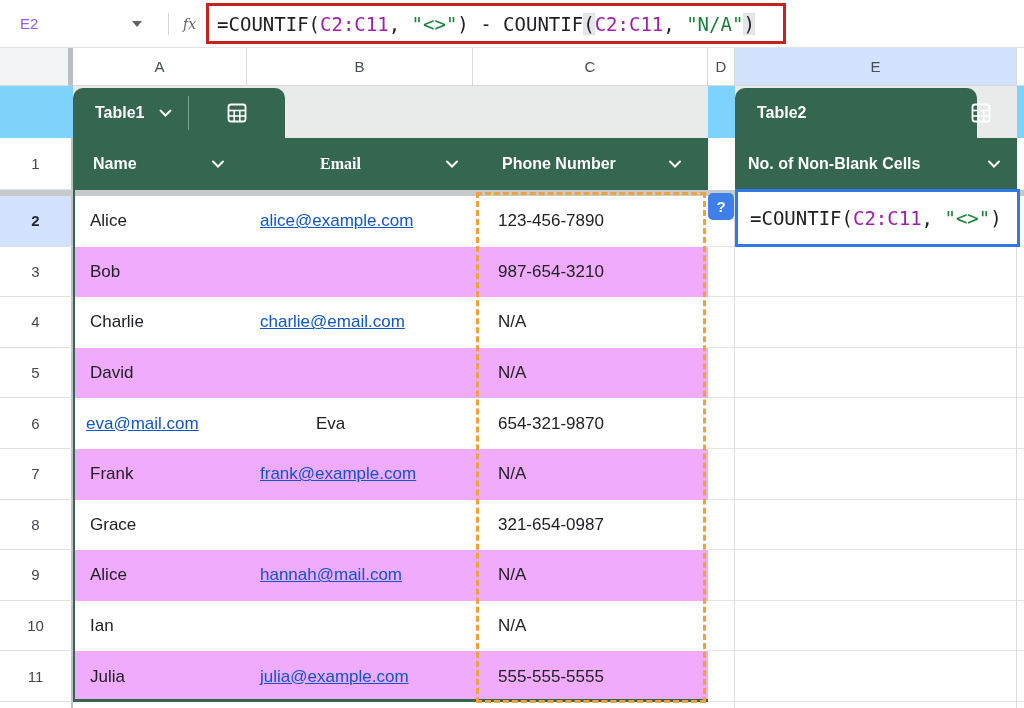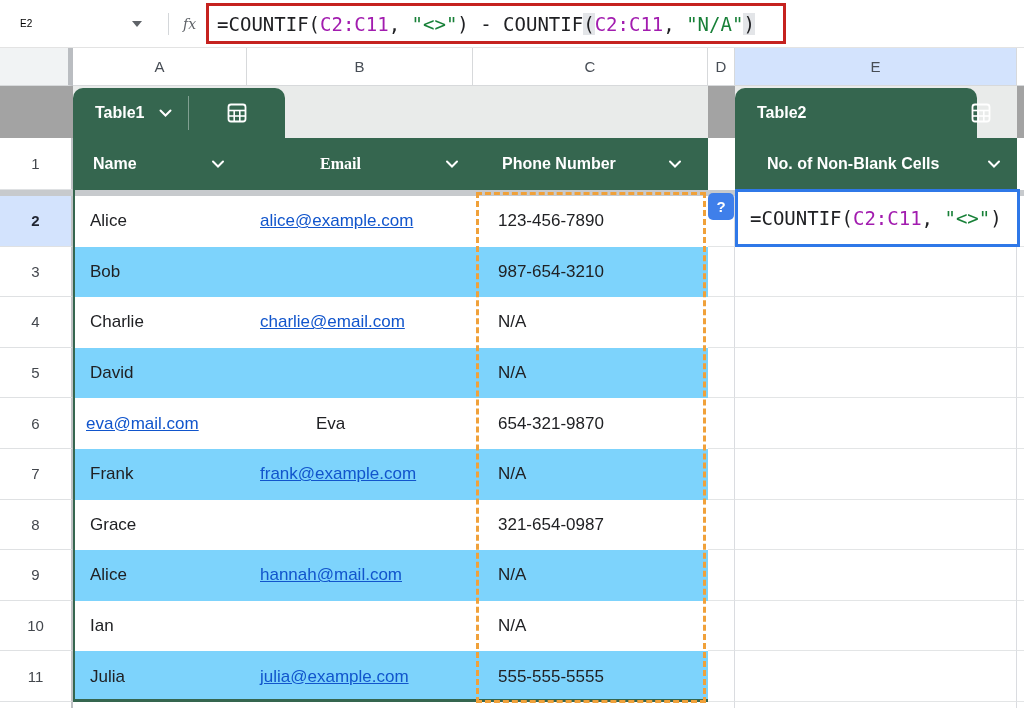--- a/index.html
+++ b/index.html
@@ -4,21 +4,21 @@
 <style>
   * { margin:0; padding:0; box-sizing:border-box; }
   html,body { width:1024px; height:708px; overflow:hidden; }
   body { font-family:"Liberation Sans", sans-serif; background:#fff; color:#202124; }
   .app { position:relative; width:1024px; height:708px; background:#fff; }
 
   
   .fbar { position:absolute; left:0; top:0; width:1024px; height:48px; background:#fff;
           border-bottom:1px solid #e3e3e3; display:flex; align-items:center; }
   .namebox { width:150px; display:flex; align-items:center; padding-left:20px; }
-  .namebox-ref { font-size:10px; color:#000000; }
+  .namebox-ref { font-size:15px; color:#8b5cf6; }
   .nb-arrow { margin-left:auto; margin-right:8px; width:0; height:0;
               border-left:5px solid transparent; border-right:5px solid transparent;
               border-top:6px solid #5f6368; }
   .fbar-div { width:1px; height:22px; background:#d4d7da; margin:0 14px 0 18px; }
   .fx { font-family:"DejaVu Serif", serif; font-style:italic; font-size:14px; color:#5f6368;
         margin-right:10px; }
   .redbox { height:41px; width:580px; border:3px solid #c5221f; background:#fff;
             display:flex; align-items:center; padding-left:8px; overflow:hidden;
             font-family:"DejaVu Sans Mono", monospace; font-size:19px; white-space:pre; }
   .seg { color:#202124; } .seg.orange { color:#a21caf; } .seg.green { color:#188038; }
@@ -29,59 +29,59 @@
               background:#fff; }
   .colstrip .corner { width:73px; background:#f1f3f4; border-right:5px solid #babdc1;
                       border-bottom:1px solid #d7d9db; }
   .colcell { display:flex; align-items:center; justify-content:center; font-size:15px;
              color:#474d55; border-right:1px solid #d7d9db; border-bottom:1px solid #d7d9db; }
   .col-a { width:174px; } .col-b { width:226px; } .col-c { width:235px; }
   .col-d { width:27px; } .col-e { width:282px; background:#d3e3fd; }
   .col-f { width:7px; border-right:none; }
 
   
-  .tabstrip { position:absolute; left:0; top:86px; width:1024px; height:52px; background:#a3a3a3; }
+  .tabstrip { position:absolute; left:0; top:86px; width:1024px; height:52px; background:#7dd3fc; }
   .tabzone { position:absolute; top:0; height:52px; background:#e9ebea; }
   .tz1 { left:73px; width:635px; } .tz2 { left:735px; width:282px; }
   .chip { position:absolute; top:2px; height:50px; background:#35664f; color:#fff;
           border-radius:10px 10px 0 0; display:flex; align-items:center; }
   .chip1 { left:73px; width:212px; } .chip2 { left:735px; width:242px;gap:44px; }
   .chip-label { font-size:16px; font-weight:bold; margin-left:22px; }
   .chip-chev { margin-left:14px; }
   .chip-div { width:1px; height:34px; background:rgba(255,255,255,.38); margin-left:16px; }
   .chip-icon { flex:1; display:flex; align-items:center; justify-content:center; }
 
   
   .hrow { position:absolute; left:0; top:138px; width:1024px; height:52px; display:flex; }
   .rowhead { width:73px; display:flex; align-items:center; justify-content:center;
              font-size:15px; color:#43474d; background:#fff;
              border-right:2px solid #bfc2c5; border-bottom:1px solid #dfe1e3; }
   .hcell { background:#35664f; color:#fff; font-weight:bold; font-size:16px;
            display:flex; align-items:center; }
   .h-a { width:174px; padding-left:20px; } .h-b { width:226px; padding-left:73px;font-family:Liberation Serif, serif; }
   .h-c { width:235px; padding-left:29px; }
   .h-d { width:27px; background:#fff; } .h-f { width:7px; background:#fff; }
-  .h-e { width:282px; padding-left:32px; }
+  .h-e { width:282px; padding-left:13px; }
   .hchev { margin-left:auto; } .h-a .hchev { margin-right:22px; }
   .h-b .hchev { margin-right:14px; } .h-c .hchev { margin-right:26px; }
   .h-e .hchev { margin-right:16px; }
 
   
   .frozen { position:absolute; left:0; top:190px; width:1024px; height:6px; background:#c7cacd; }
 
   
   .grid { position:absolute; left:0; top:196px; width:1024px; }
   .row { display:flex; height:50.6px; }
   .cell { display:flex; align-items:center; font-size:17px; color:#202124; }
   .ca { width:174px; padding-left:17px; } .cb { width:226px; padding-left:13px; }
   .cc { width:235px; padding-left:25px; }
   .cd { width:27px; border-right:1px solid #dadce0; border-bottom:1px solid #e3e5e6; }
   .ce { width:282px; border-right:1px solid #dadce0; border-bottom:1px solid #e3e5e6; }
   .cf { width:7px; border-bottom:1px solid #e3e5e6; }
-  .row.band .ca, .row.band .cb, .row.band .cc { background:#7dd3fc; }
+  .row.band .ca, .row.band .cb, .row.band .cc { background:#f0abfc; }
   .rowhead.sel { background:#d3e3fd; font-weight:bold; color:#1f2430; }
   .email-link { color:#1155cc; text-decoration:underline; }
   .sliver { display:flex; height:6px; }
   .sliver .sd { width:27px; border-right:1px solid #dadce0; }
   .sliver .se { width:282px; border-right:1px solid #dadce0; }
 
   
   .t1-left { position:absolute; left:73px; top:138px; width:2px; height:564px; background:#35664f; }
   .t1-bottom { position:absolute; left:73px; top:699px; width:635px; height:3px; background:#35664f; }
   .range-dash { position:absolute; left:476px; top:192px; width:230px; height:511px;

